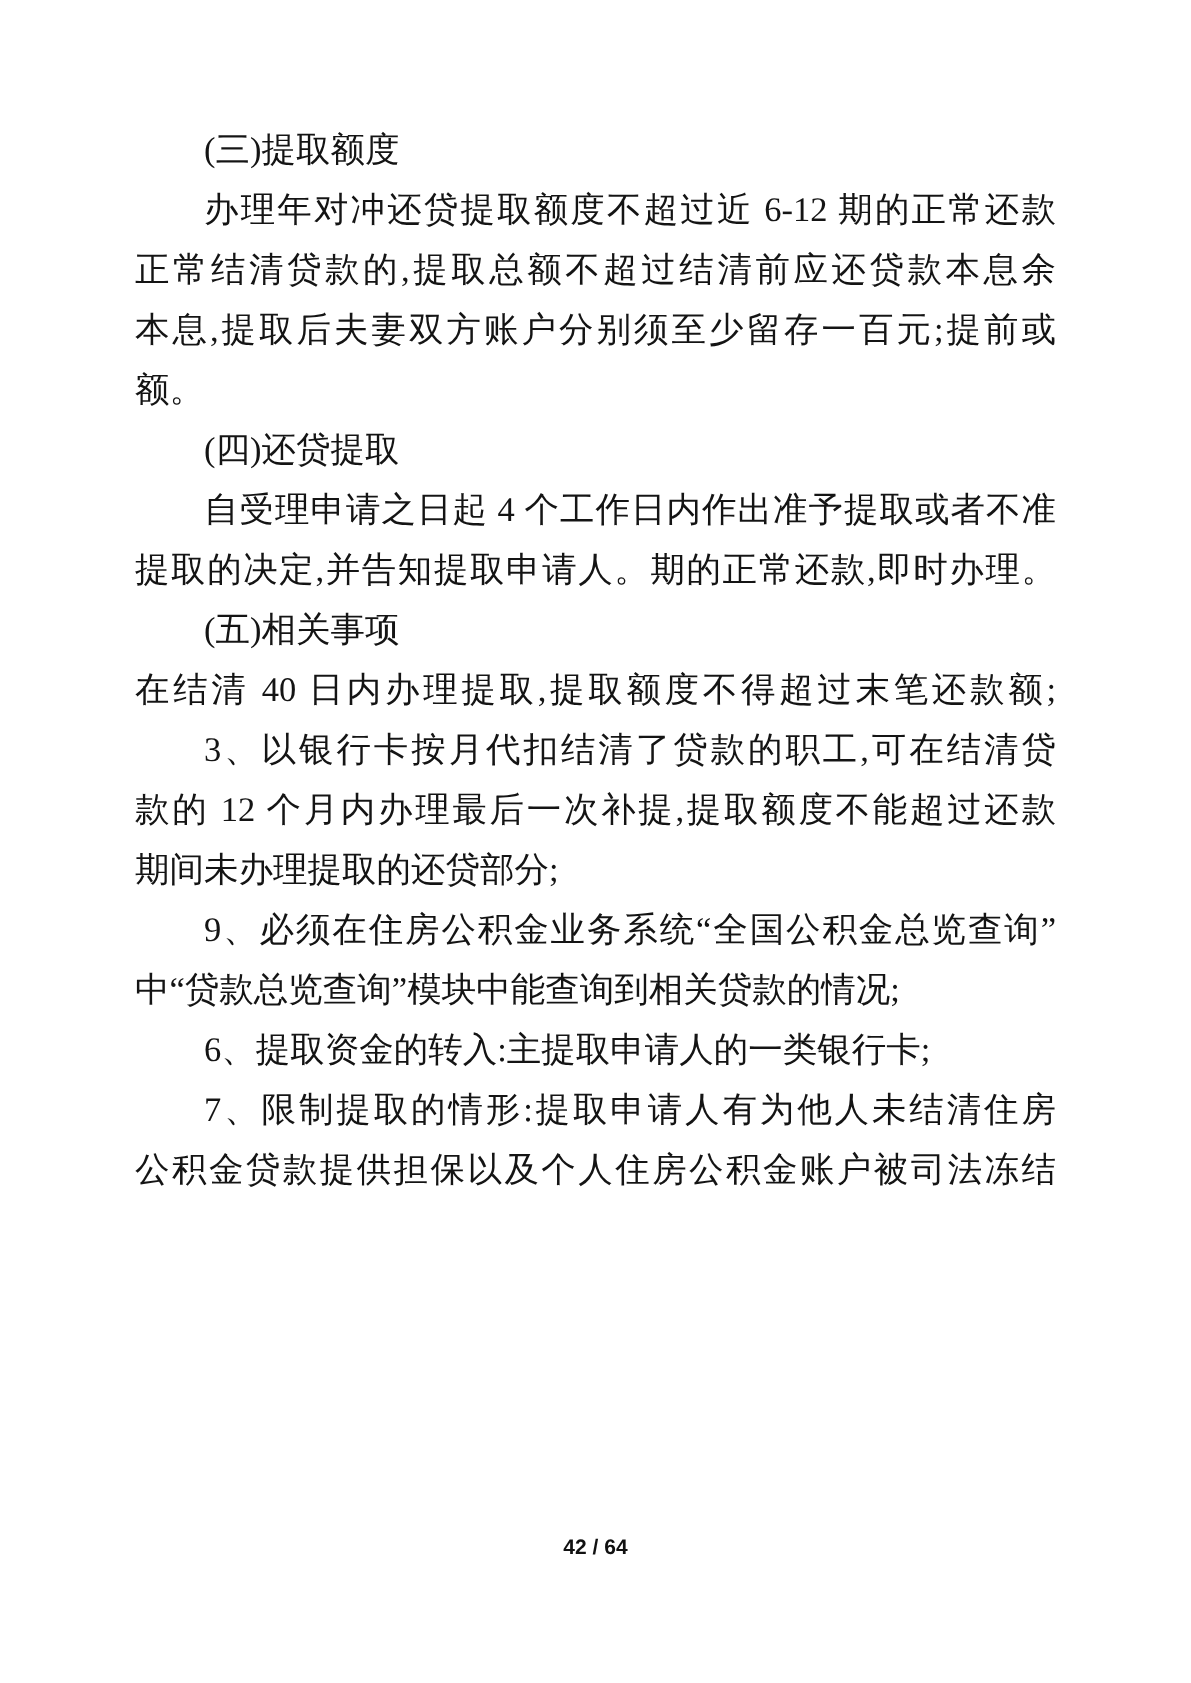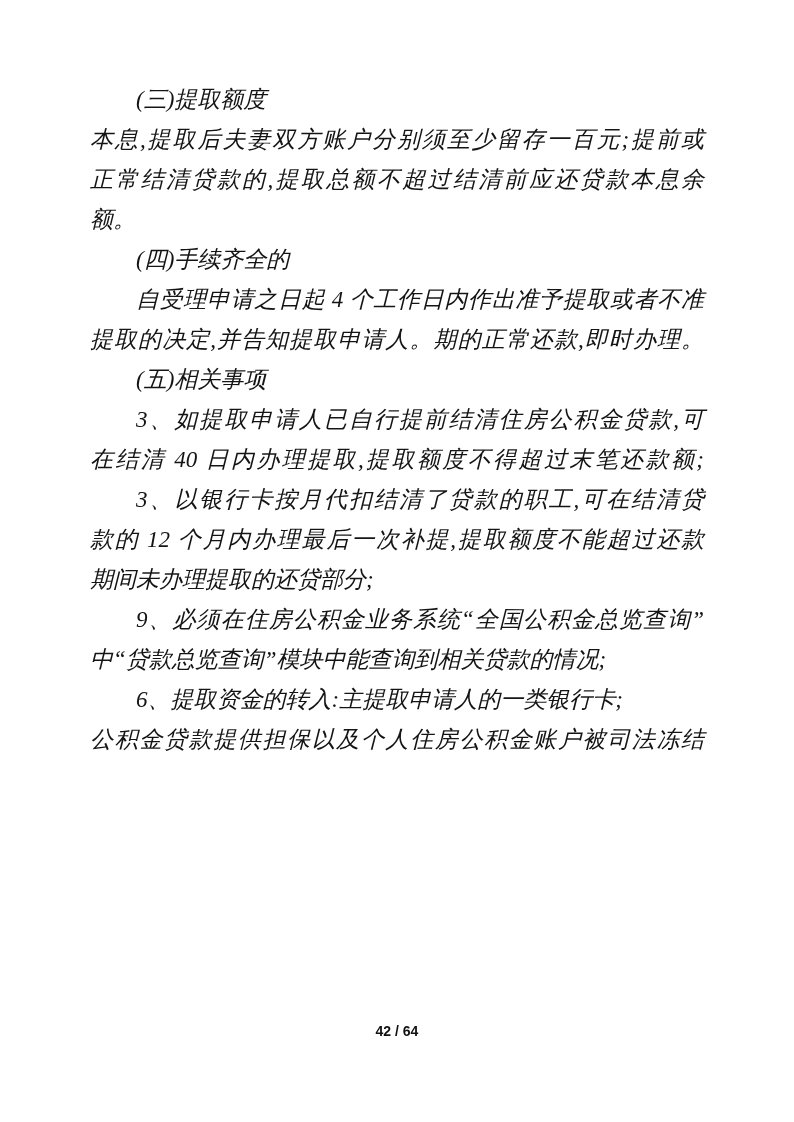--- a/index.html
+++ b/index.html
@@ -23,21 +23,20 @@
     width: 614px;
     font-size: 23px;
     line-height: 40px;
   }
   .paragraph {
     margin: 0;
     padding: 0;
   }
   .line {
     height: 40px;
-    font-style: italic;
   }
   .line.indent {
     text-indent: 2em;
   }
   .line.stretch {
     text-align: justify;
     text-align-last: justify;
   }
   .footer {
     position: absolute;
@@ -54,48 +53,49 @@
 </style>
 </head>
 <body>
 
 <div class="page">
   <div class="content" id="page-body">
       <div class="paragraph">
         <div class="line indent">(三)提取额度</div>
       </div>
       <div class="paragraph">
+        <div class="line indent stretch">办理年对冲还贷提取额度不超过近 6-12 期的正常还款</div>
+        <div class="line stretch">正常结清贷款的,提取总额不超过结清前应还贷款本息余</div>
         <div class="line stretch">本息,提取后夫妻双方账户分别须至少留存一百元;提前或</div>
-        <div class="line stretch">正常结清贷款的,提取总额不超过结清前应还贷款本息余</div>
         <div class="line">额。</div>
       </div>
       <div class="paragraph">
-        <div class="line indent">(四)手续齐全的</div>
+        <div class="line indent">(四)还贷提取</div>
       </div>
       <div class="paragraph">
         <div class="line indent stretch">自受理申请之日起 4 个工作日内作出准予提取或者不准</div>
         <div class="line stretch">提取的决定,并告知提取申请人。期的正常还款,即时办理。</div>
       </div>
       <div class="paragraph">
         <div class="line indent">(五)相关事项</div>
       </div>
       <div class="paragraph">
-        <div class="line indent stretch">3、如提取申请人已自行提前结清住房公积金贷款,可</div>
         <div class="line stretch">在结清 40 日内办理提取,提取额度不得超过末笔还款额;</div>
       </div>
       <div class="paragraph">
         <div class="line indent stretch">3、以银行卡按月代扣结清了贷款的职工,可在结清贷</div>
         <div class="line stretch">款的 12 个月内办理最后一次补提,提取额度不能超过还款</div>
         <div class="line">期间未办理提取的还贷部分;</div>
       </div>
       <div class="paragraph">
         <div class="line indent stretch">9、必须在住房公积金业务系统“全国公积金总览查询”</div>
         <div class="line">中“贷款总览查询”模块中能查询到相关贷款的情况;</div>
       </div>
       <div class="paragraph">
         <div class="line indent">6、提取资金的转入:主提取申请人的一类银行卡;</div>
       </div>
       <div class="paragraph">
+        <div class="line indent stretch">7、限制提取的情形:提取申请人有为他人未结清住房</div>
         <div class="line stretch">公积金贷款提供担保以及个人住房公积金账户被司法冻结</div>
       </div>
     </div>
   <div class="footer">42 / 64</div>
 </div>
 
 </body></html>

